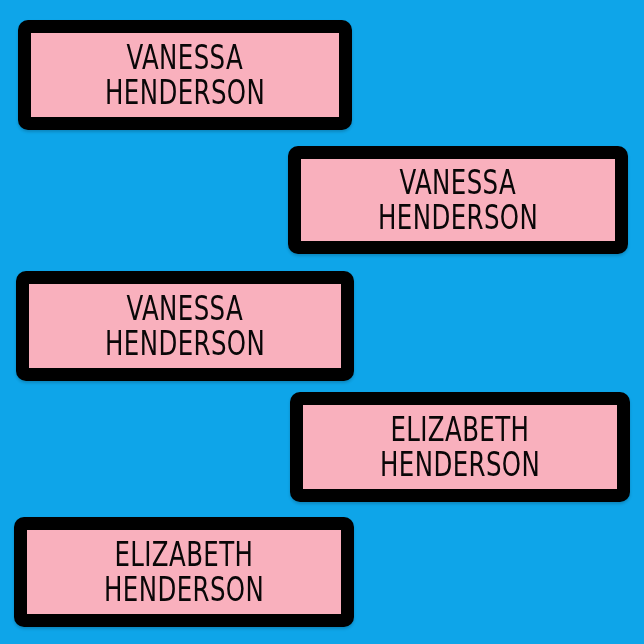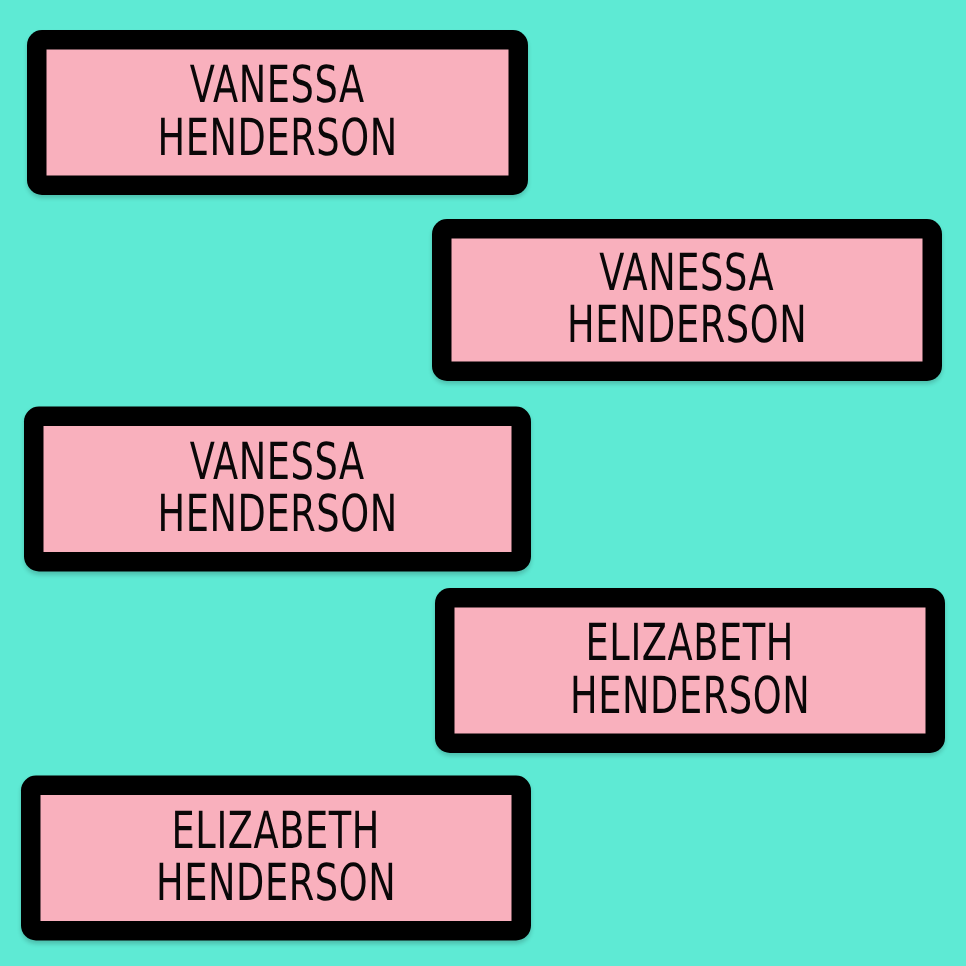--- a/index.html
+++ b/index.html
@@ -67,21 +67,21 @@
   
   #label-1 { left: 18px;  top: 20px;  width: 334px; height: 110px; }
   #label-2 { left: 288px; top: 146px; width: 340px; height: 108px; }
   #label-3 { left: 16px;  top: 271px; width: 338px; height: 110px; }
   #label-4 { left: 290px; top: 392px; width: 340px; height: 110px; }
   #label-5 { left: 14px;  top: 517px; width: 340px; height: 110px; }
 </style>
 </head>
 <body>
 
-<div id="canvas" style="background: #5eead4;">
+<div id="canvas" style="background: #0ea5e9;">
 
   <div class="label" id="label-1" style="background: rgb(0, 0, 0);">
     <div class="label-inner" style="background: rgb(249, 176, 189);">
       <div class="name-line line-first" style="color: rgb(10, 7, 8);">VANESSA</div>
       <div class="name-line line-last" style="color: rgb(10, 7, 8);">HENDERSON</div>
     </div>
   </div>
 
   <div class="label" id="label-2" style="background: rgb(0, 0, 0);">
     <div class="label-inner" style="background: rgb(249, 176, 189);">

